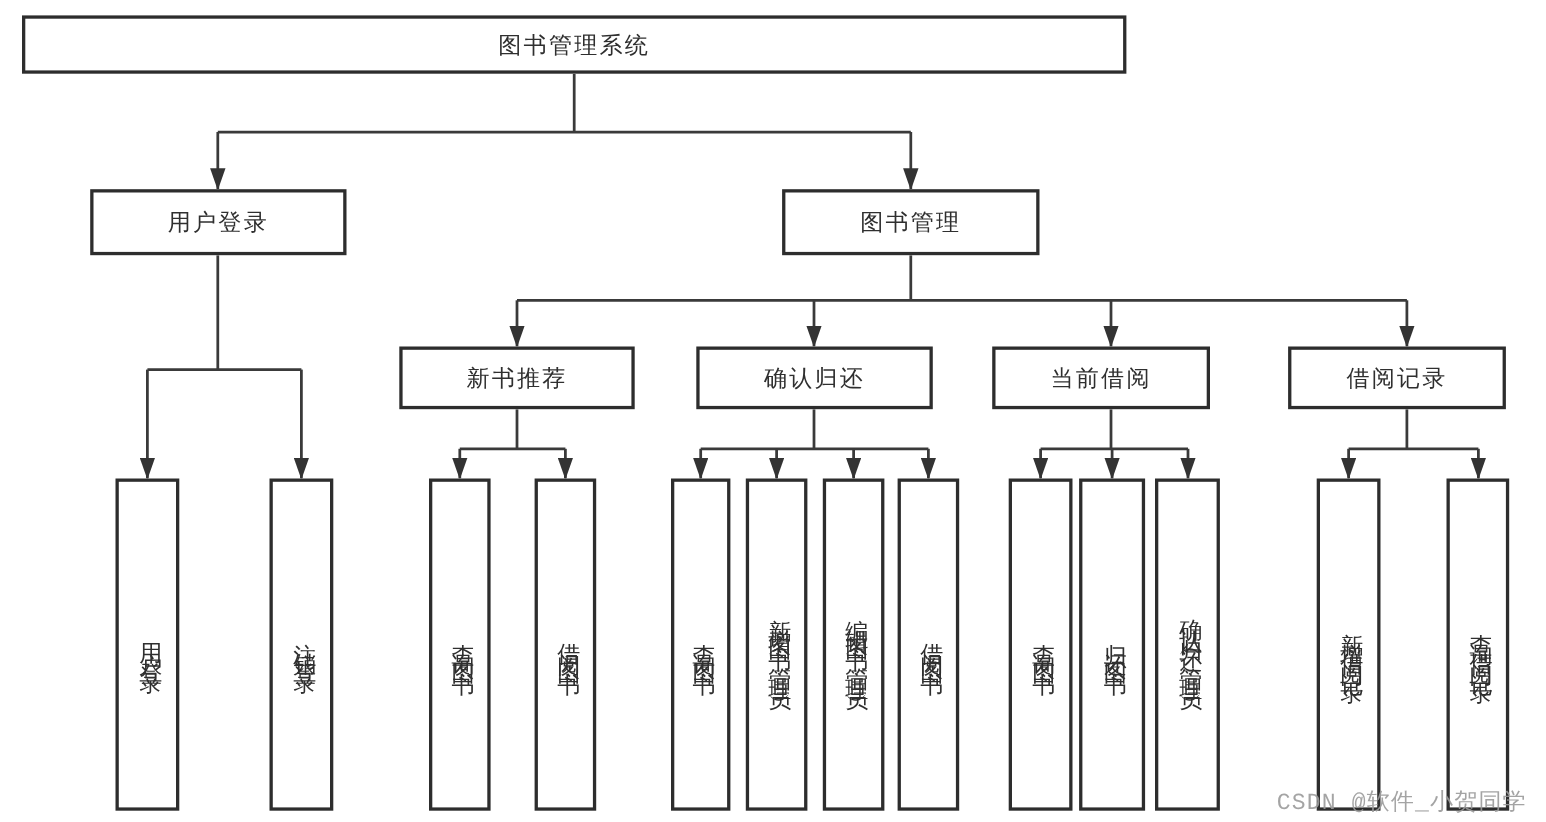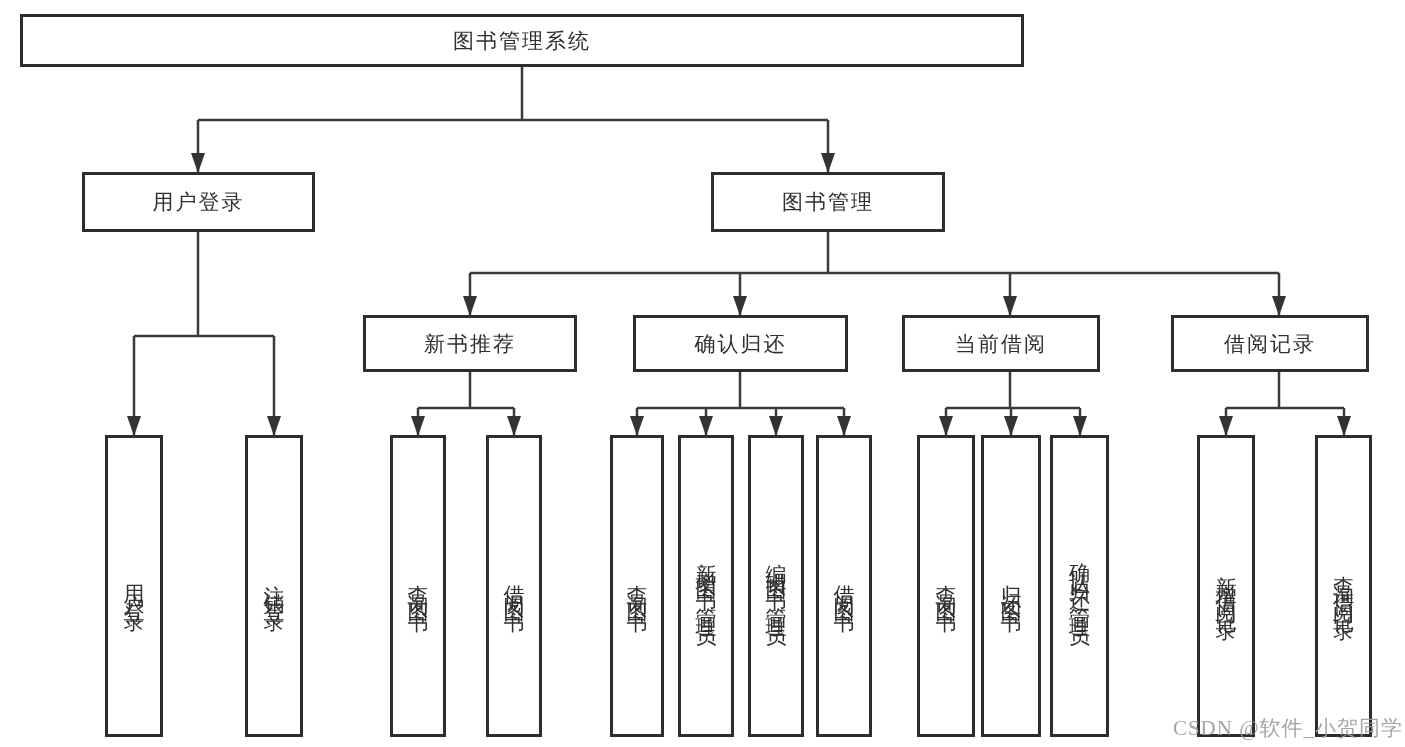--- a/index.html
+++ b/index.html
@@ -1,20 +1,20 @@
 <!DOCTYPE html>
 <html><head>
 <meta charset="utf-8">
 <style>
   html,body{margin:0;padding:0;background:#ffffff;}
   .stage{
     position:relative;
     width:1405px;height:747px;
     background:#ffffff;
-    font-family:Liberation Serif, serif;
+    font-family:Liberation Mono, monospace;
     overflow:hidden;
   }
   .connectors{position:absolute;left:0;top:0;z-index:1;}
   .node{
     position:absolute;
     box-sizing:border-box;
     background:#ffffff;
     border:3px solid #2d2d2d;
     display:flex;
     align-items:center;
@@ -29,21 +29,21 @@
   }
   .node.v .label{
     writing-mode:vertical-rl;
     text-orientation:mixed;
     letter-spacing:9px;
     font-size:21px;
     white-space:normal;
   }
   .watermark{
     position:absolute;
-    right:2px;
+    right:17px;
     bottom:5px;
     font-size:21px;
     color:#9b9b9b;
     opacity:0.9;
     z-index:3;
     letter-spacing:1px;
   }
 </style>
 </head>
 <body>

